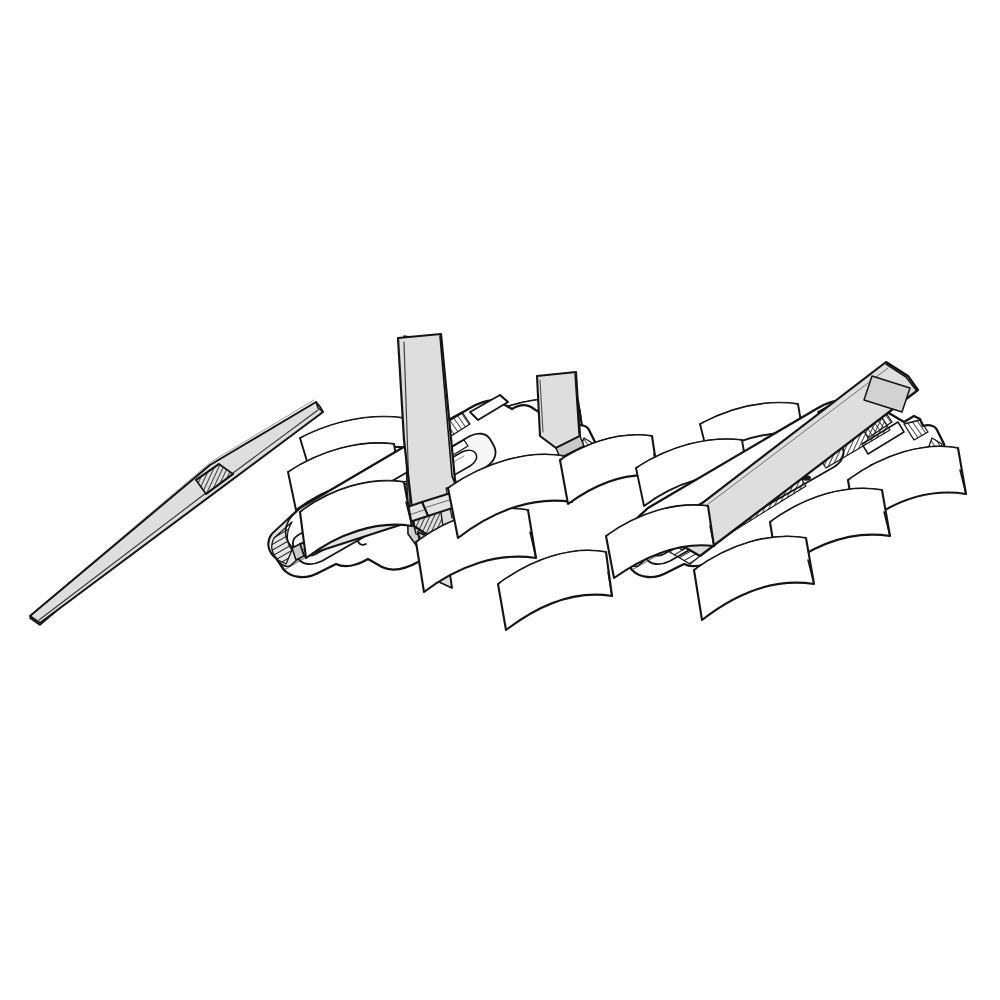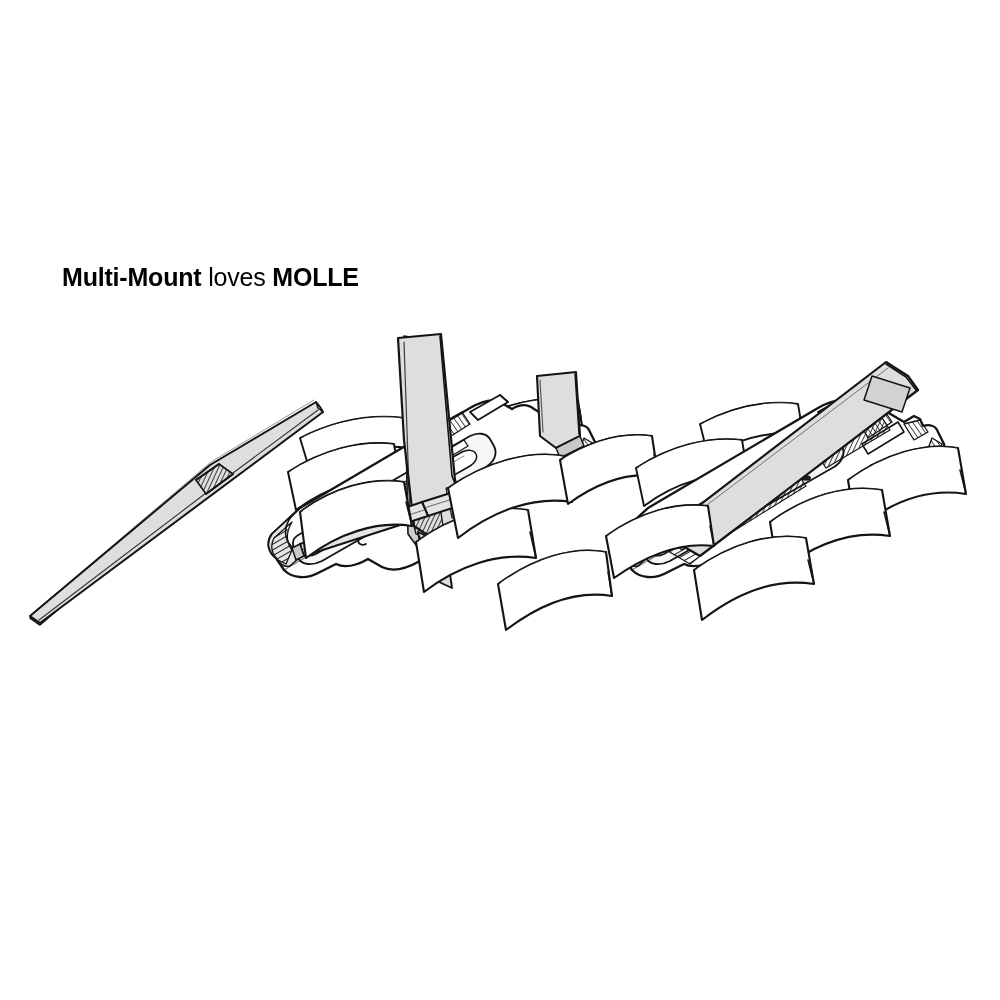--- a/index.html
+++ b/index.html
@@ -38,23 +38,20 @@
     width: 1000px;
     height: 340px;
   }
   svg { display: block; }
 </style>
 </head>
 <body>
 
 <div id="page">
 
-  <div id="heading">
-    <span class="hw-bold">Multi-Mount</span><span class="hw-reg"> loves </span><span class="hw-bold">MOLLE</span>
-  </div>
 
   <div id="illustration">
     <svg width="1000" height="340" viewBox="0 0 1000 340" xmlns="http://www.w3.org/2000/svg">
       <defs>
         <pattern id="hatchA" width="5" height="5" patternTransform="rotate(60)" patternUnits="userSpaceOnUse">
           <line x1="0" y1="0" x2="0" y2="5" stroke="#111" stroke-width="1.9"></line>
         </pattern>
         <pattern id="hatchB" width="4" height="4" patternTransform="rotate(25)" patternUnits="userSpaceOnUse">
           <line x1="0" y1="0" x2="0" y2="4" stroke="#111" stroke-width="1.6"></line>
         </pattern>

